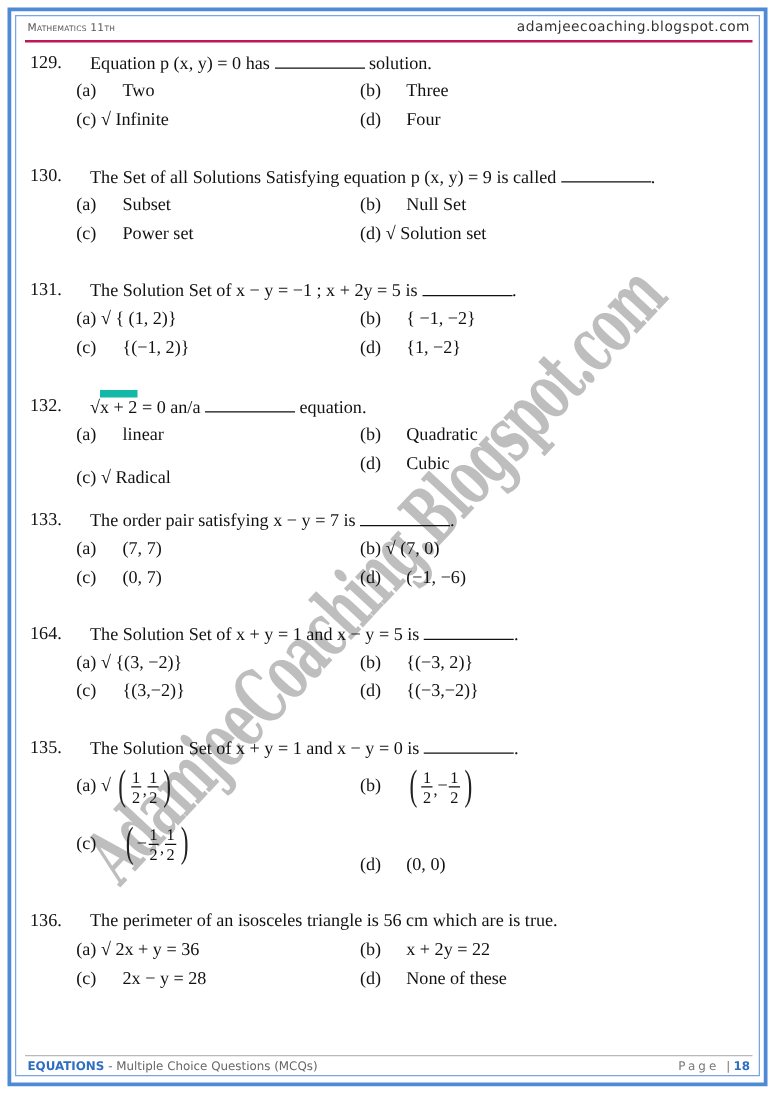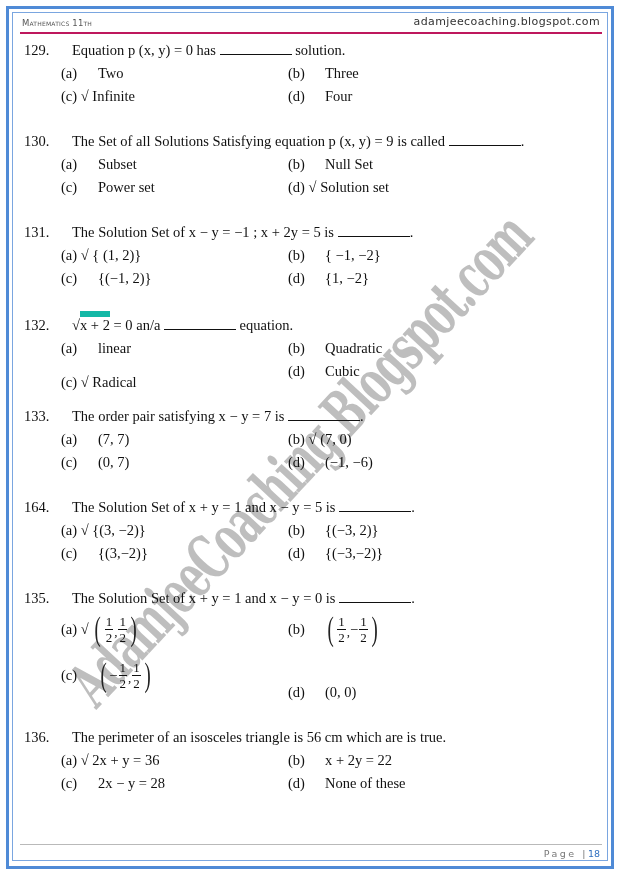--- a/index.html
+++ b/index.html
@@ -12,21 +12,21 @@
   .header { position: absolute; left: 20px; top: 14px; width: 582px; height: 18px;
             border-bottom: 2px solid #be185d; font-family: "DejaVu Sans", sans-serif; }
   .header-left { position: absolute; left: 2px; top: 4px; font-size: 8.5px; color: #555;
                  font-variant: small-caps; letter-spacing: 0.2px; }
   .header-right { position: absolute; right: 2px; top: 1px; font-size: 11px; color: #333; letter-spacing: 0.4px; }
   .footer { position: absolute; left: 20px; top: 844px; width: 582px; height: 16px;
             border-top: 1px solid #b9b9b9; font-family: "DejaVu Sans", sans-serif; font-size: 9.5px; }
   .footer-left { position: absolute; left: 2px; top: 3px; color: #666; }
   .footer-left .chap { color: #2f6fc0; font-weight: bold; }
   .footer-right { position: absolute; right: 2px; top: 3px; color: #777; letter-spacing: 2.5px; }
-  .footer-right .num { color: #2f6fc0; letter-spacing: 0; font-weight: normal; }
+  .footer-right .num { color: #2f6fc0; letter-spacing: 0; font-weight: bold; }
 
   .q { position: absolute; left: 24px; font-size: 14.5px; }
   .q .qnum { position: absolute; left: 0; top: 0; width: 34px; }
   .q .qtext { position: absolute; left: 37px; top: 0; white-space: nowrap; margin-left: 11px; }
   .opt { position: absolute; font-size: 14.5px; white-space: nowrap; }
   .opt .lbl { display: inline-block; width: 37px; }
   .blank { display: inline-block; border-bottom: 1px solid #111; height: 12px; vertical-align: baseline; }
   .sqrt { display: inline-block; }
   .sqrt .rad { border-top: 6px solid #14b8a6; padding-top: 0px; }
 
@@ -171,14 +171,15 @@
 <div class="q" style="top:729px">
   <span class="qnum">136.</span>
   <span class="qtext">The perimeter of an isosceles triangle is 56 cm which are is true.</span>
 </div>
 <div class="opt" style="left:61px;top:752px"><span>(a)</span> <span>√</span> <span>2x + y = 36</span></div>
 <div class="opt" style="left:288px;top:752px"><span class="lbl">(b)</span><span>x + 2y = 22</span></div>
 <div class="opt" style="left:61px;top:775px"><span class="lbl">(c)</span><span>2x − y = 28</span></div>
 <div class="opt" style="left:288px;top:775px"><span class="lbl">(d)</span><span>None of these</span></div>
 
 <div class="footer">
+  <span class="footer-left"><span class="chap">EQUATIONS</span><span> - Multiple Choice Questions (MCQs)</span></span>
   <span class="footer-right"><span>Page |</span><span class="num">18</span></span>
 </div>
 
 </body></html>

